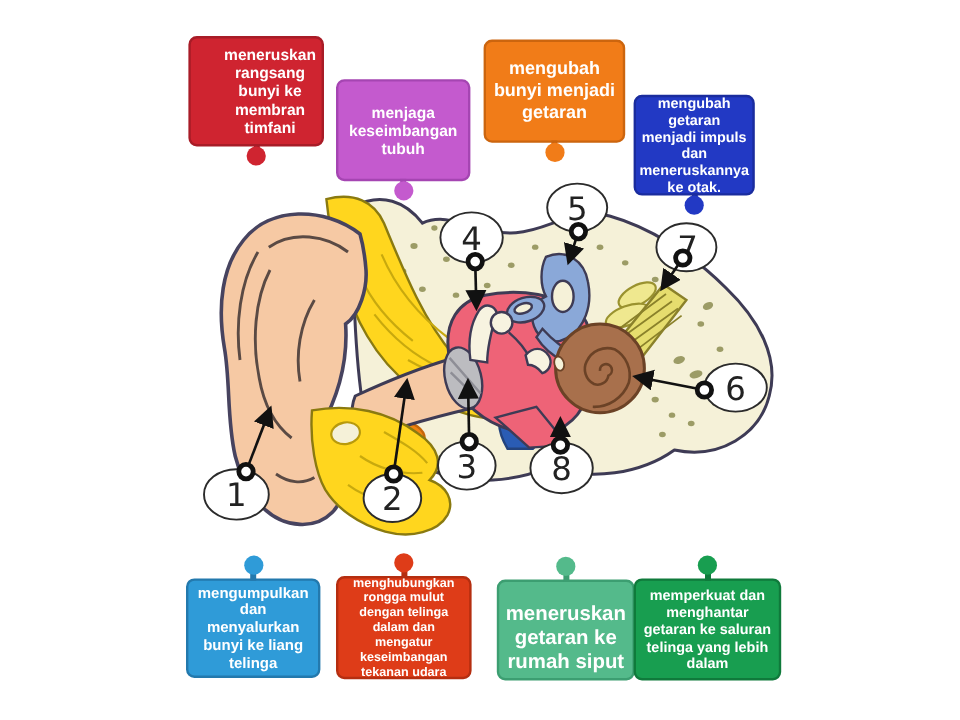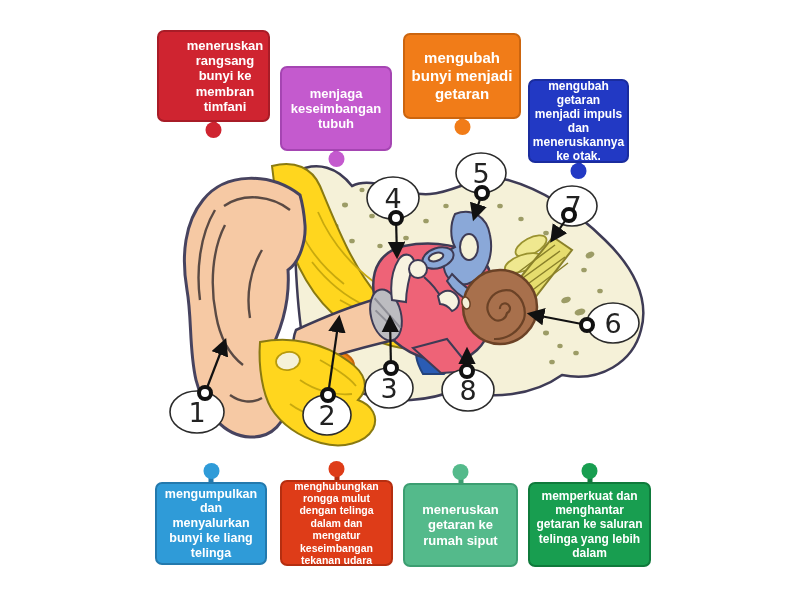--- a/index.html
+++ b/index.html
@@ -228,21 +228,21 @@
   <div class="label-box bot" style="left: 280px; top: 480px; width: 113px; height: 86px; font-size: 10.5px; --c: #de3c18; --b: #b52e10;">
     <span class="txt">menghubungkan rongga mulut dengan telinga dalam dan mengatur keseimbangan tekanan udara</span>
     <div class="pin"></div>
   </div>
 
   <div class="label-box bot" style="left: 155px; top: 482px; width: 112px; height: 83px; font-size: 12.5px; --c: #2f9bd8; --b: #2379ad;">
     <span class="txt">mengumpulkan dan menyalurkan bunyi ke liang telinga</span>
     <div class="pin"></div>
   </div>
 
-  <div class="label-box bot" style="left: 403px; top: 483px; width: 115px; height: 84px; font-size: 13px; --c: #54ba8b; --b: #3c9e71;">
+  <div class="label-box bot" style="left: 414px; top: 483px; width: 115px; height: 84px; font-size: 17px; align-items: flex-end; --c: #54ba8b; --b: #3c9e71;">
     <span class="txt">meneruskan getaran ke rumah siput</span>
     <div class="pin"></div>
   </div>
 
   <div class="label-box bot" style="left: 528px; top: 482px; width: 123px; height: 85px; font-size: 12px; --c: #189e50; --b: #0f7a3b;">
     <span class="txt">memperkuat dan menghantar getaran ke saluran telinga yang lebih dalam</span>
     <div class="pin"></div>
   </div>
 
 </div>

